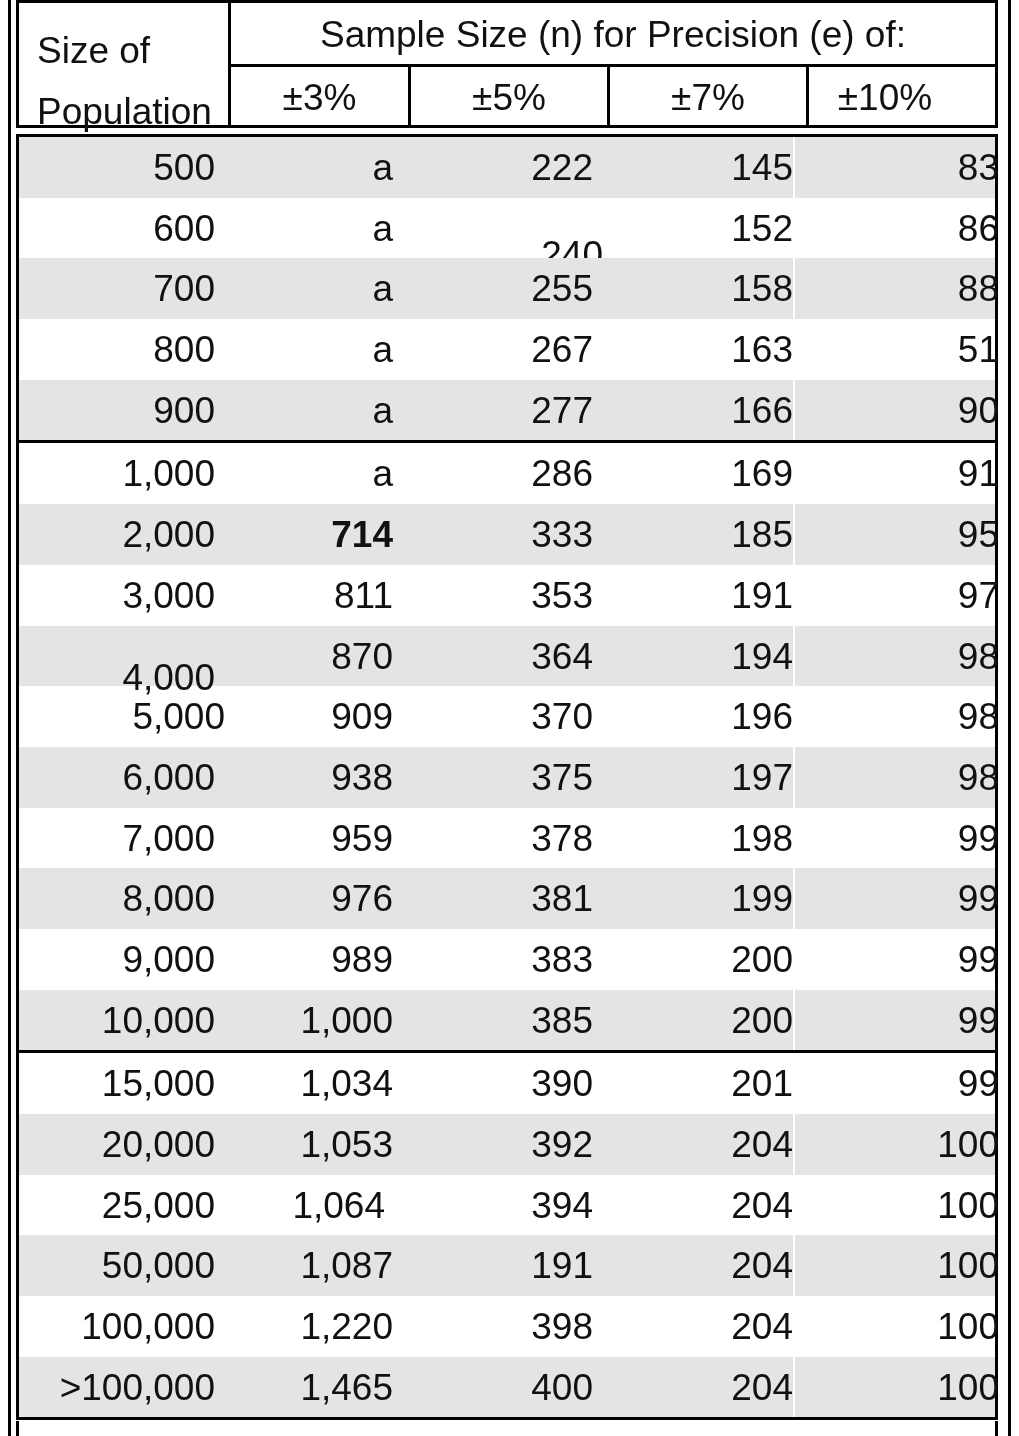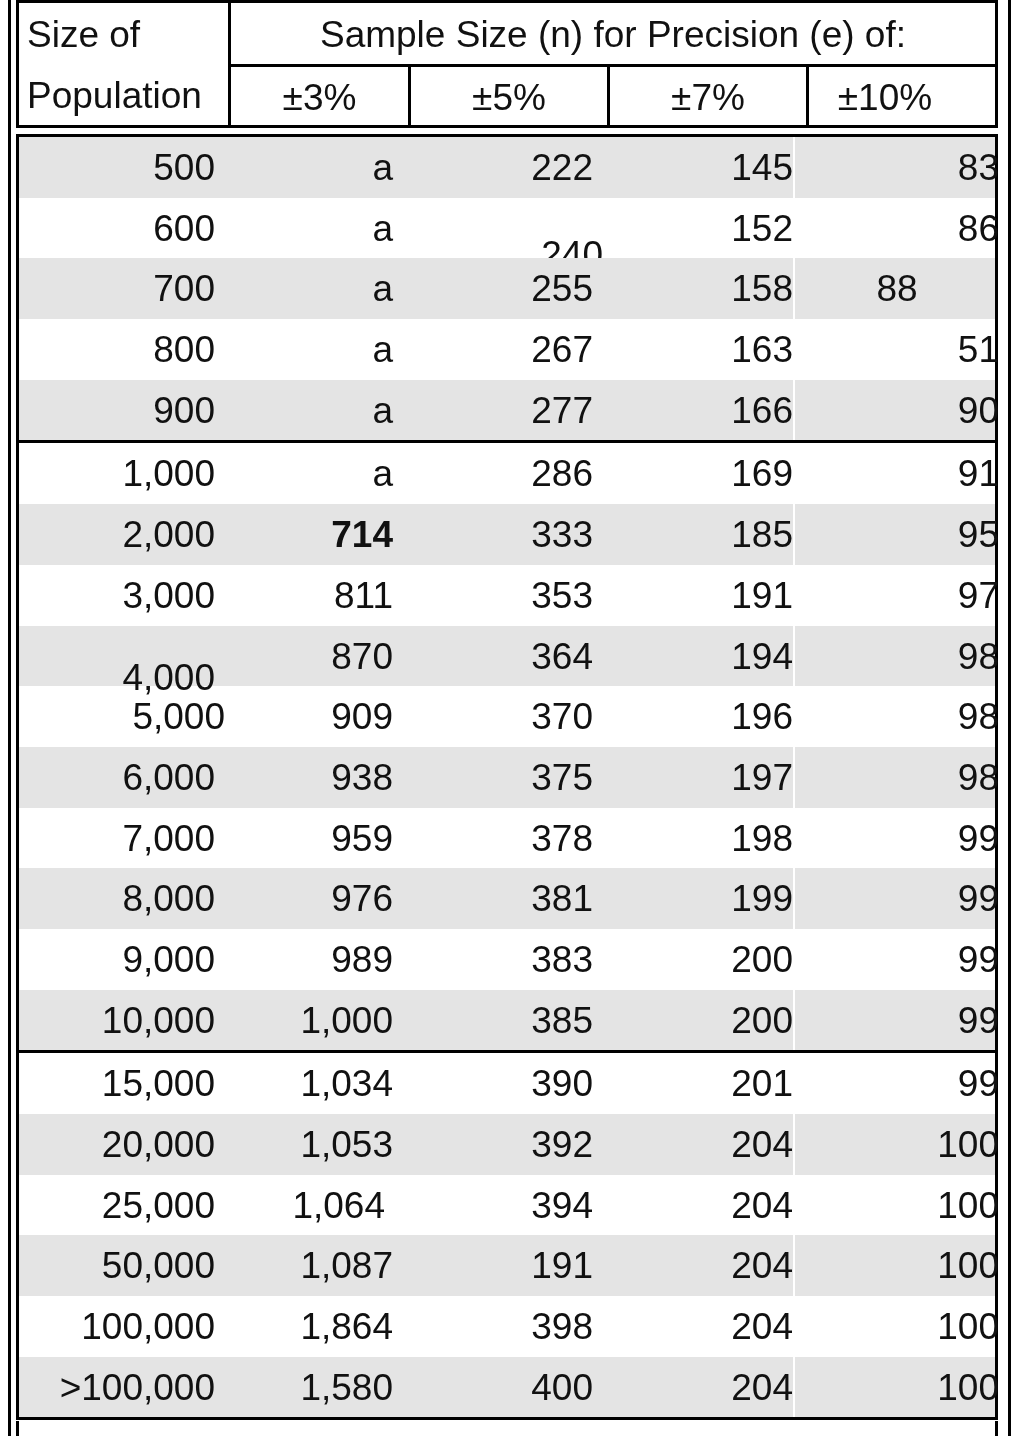--- a/index.html
+++ b/index.html
@@ -2,21 +2,21 @@
 <html><head>
   <meta charset="utf-8">
   <style>
     html, body { margin: 0; padding: 0; background: #ffffff; }
     body { width: 1019px; height: 1436px; overflow: hidden; position: relative; font-family: "Liberation Sans", sans-serif; color: #111; }
     .outer-left { position: absolute; left: 8px; top: 0; width: 3px; height: 1436px; background: #000; }
     .outer-right { position: absolute; left: 1008px; top: 0; width: 3px; height: 1436px; background: #000; }
     .frame { position: absolute; left: 16px; top: 0; width: 982px; }
     .hdr { position: absolute; left: 0; top: 0; width: 982px; height: 128px; border: 3px solid #000; box-sizing: border-box; background: #fff; }
     .hdr .pop { position: absolute; left: 0; top: 0; width: 212px; height: 122px; border-right: 3px solid #000; box-sizing: border-box; }
-    .hdr .pop span { position: absolute; left: 8px; font-size: 37px; line-height: 1; }
+    .hdr .pop span { position: absolute; left: 18px; font-size: 37px; line-height: 1; margin-top: 16px; }
     .hdr .pop .l1 { top: 13px; }
     .hdr .pop .l2 { top: 74px; }
     .hdr .top { position: absolute; left: 212px; top: 0; width: 764px; height: 64px; border-bottom: 3px solid #000; box-sizing: border-box; text-align: center; font-size: 37px; line-height: 64px; }
     .hdr .sub { position: absolute; top: 64px; height: 58px; text-align: center; font-size: 37px; line-height: 62px; box-sizing: border-box; }
     .hdr .sub.b { border-right: 3px solid #000; }
     .body { position: absolute; left: 0; top: 134px; width: 982px; border: 3px solid #000; border-bottom: none; box-sizing: border-box; }
     .grp { border-bottom: 3px solid #000; }
     .row { position: relative; height: 60.7px; }
     .row.alt { background: #e4e4e4; }
     .row .c { position: absolute; top: 0; height: 100%; font-size: 37px; line-height: 61px; text-align: right; }
@@ -56,21 +56,21 @@
           <div class="c" style="left: 196px; width: 178px;">a</div>
           <div class="c" style="left: 384px; width: 200px; margin-top: 26px;">240</div>
           <div class="c" style="left: 574px; width: 200px;">152</div>
           <div class="c c4" style="left: 774px; width: 206px;">86</div>
         </div>
         <div class="row alt">
           <div class="c" style="left: 0px; width: 196px;">700</div>
           <div class="c" style="left: 196px; width: 178px;">a</div>
           <div class="c" style="left: 374px; width: 200px;">255</div>
           <div class="c" style="left: 574px; width: 200px;">158</div>
-          <div class="c c4" style="left: 774px; width: 206px; text-align: center;">88</div>
+          <div class="c c4" style="left: 774px; width: 206px;">88</div>
         </div>
         <div class="row">
           <div class="c" style="left: 0px; width: 196px;">800</div>
           <div class="c" style="left: 196px; width: 178px;">a</div>
           <div class="c" style="left: 374px; width: 200px;">267</div>
           <div class="c" style="left: 574px; width: 200px;">163</div>
           <div class="c c4" style="left: 774px; width: 206px;">51</div>
         </div>
         <div class="row alt">
           <div class="c" style="left: 0px; width: 196px;">900</div>
@@ -176,28 +176,28 @@
         </div>
         <div class="row alt">
           <div class="c" style="left: 0px; width: 196px;">50,000</div>
           <div class="c" style="left: 196px; width: 178px;">1,087</div>
           <div class="c" style="left: 374px; width: 200px;">191</div>
           <div class="c" style="left: 574px; width: 200px;">204</div>
           <div class="c c4" style="left: 774px; width: 206px;">100</div>
         </div>
         <div class="row">
           <div class="c" style="left: 0px; width: 196px;">100,000</div>
-          <div class="c" style="left: 196px; width: 178px;">1,864</div>
+          <div class="c" style="left: 196px; width: 178px;">1,220</div>
           <div class="c" style="left: 374px; width: 200px;">398</div>
           <div class="c" style="left: 574px; width: 200px;">204</div>
           <div class="c c4" style="left: 774px; width: 206px;">100</div>
         </div>
         <div class="row alt">
           <div class="c" style="left: 0px; width: 196px;">&gt;100,000</div>
-          <div class="c" style="left: 196px; width: 178px;">1,580</div>
+          <div class="c" style="left: 196px; width: 178px;">1,465</div>
           <div class="c" style="left: 374px; width: 200px;">400</div>
           <div class="c" style="left: 574px; width: 200px;">204</div>
           <div class="c c4" style="left: 774px; width: 206px;">100</div>
         </div>
       </div>
     </div>
 </div>
 
 <div class="bottom-gap"></div>
 

